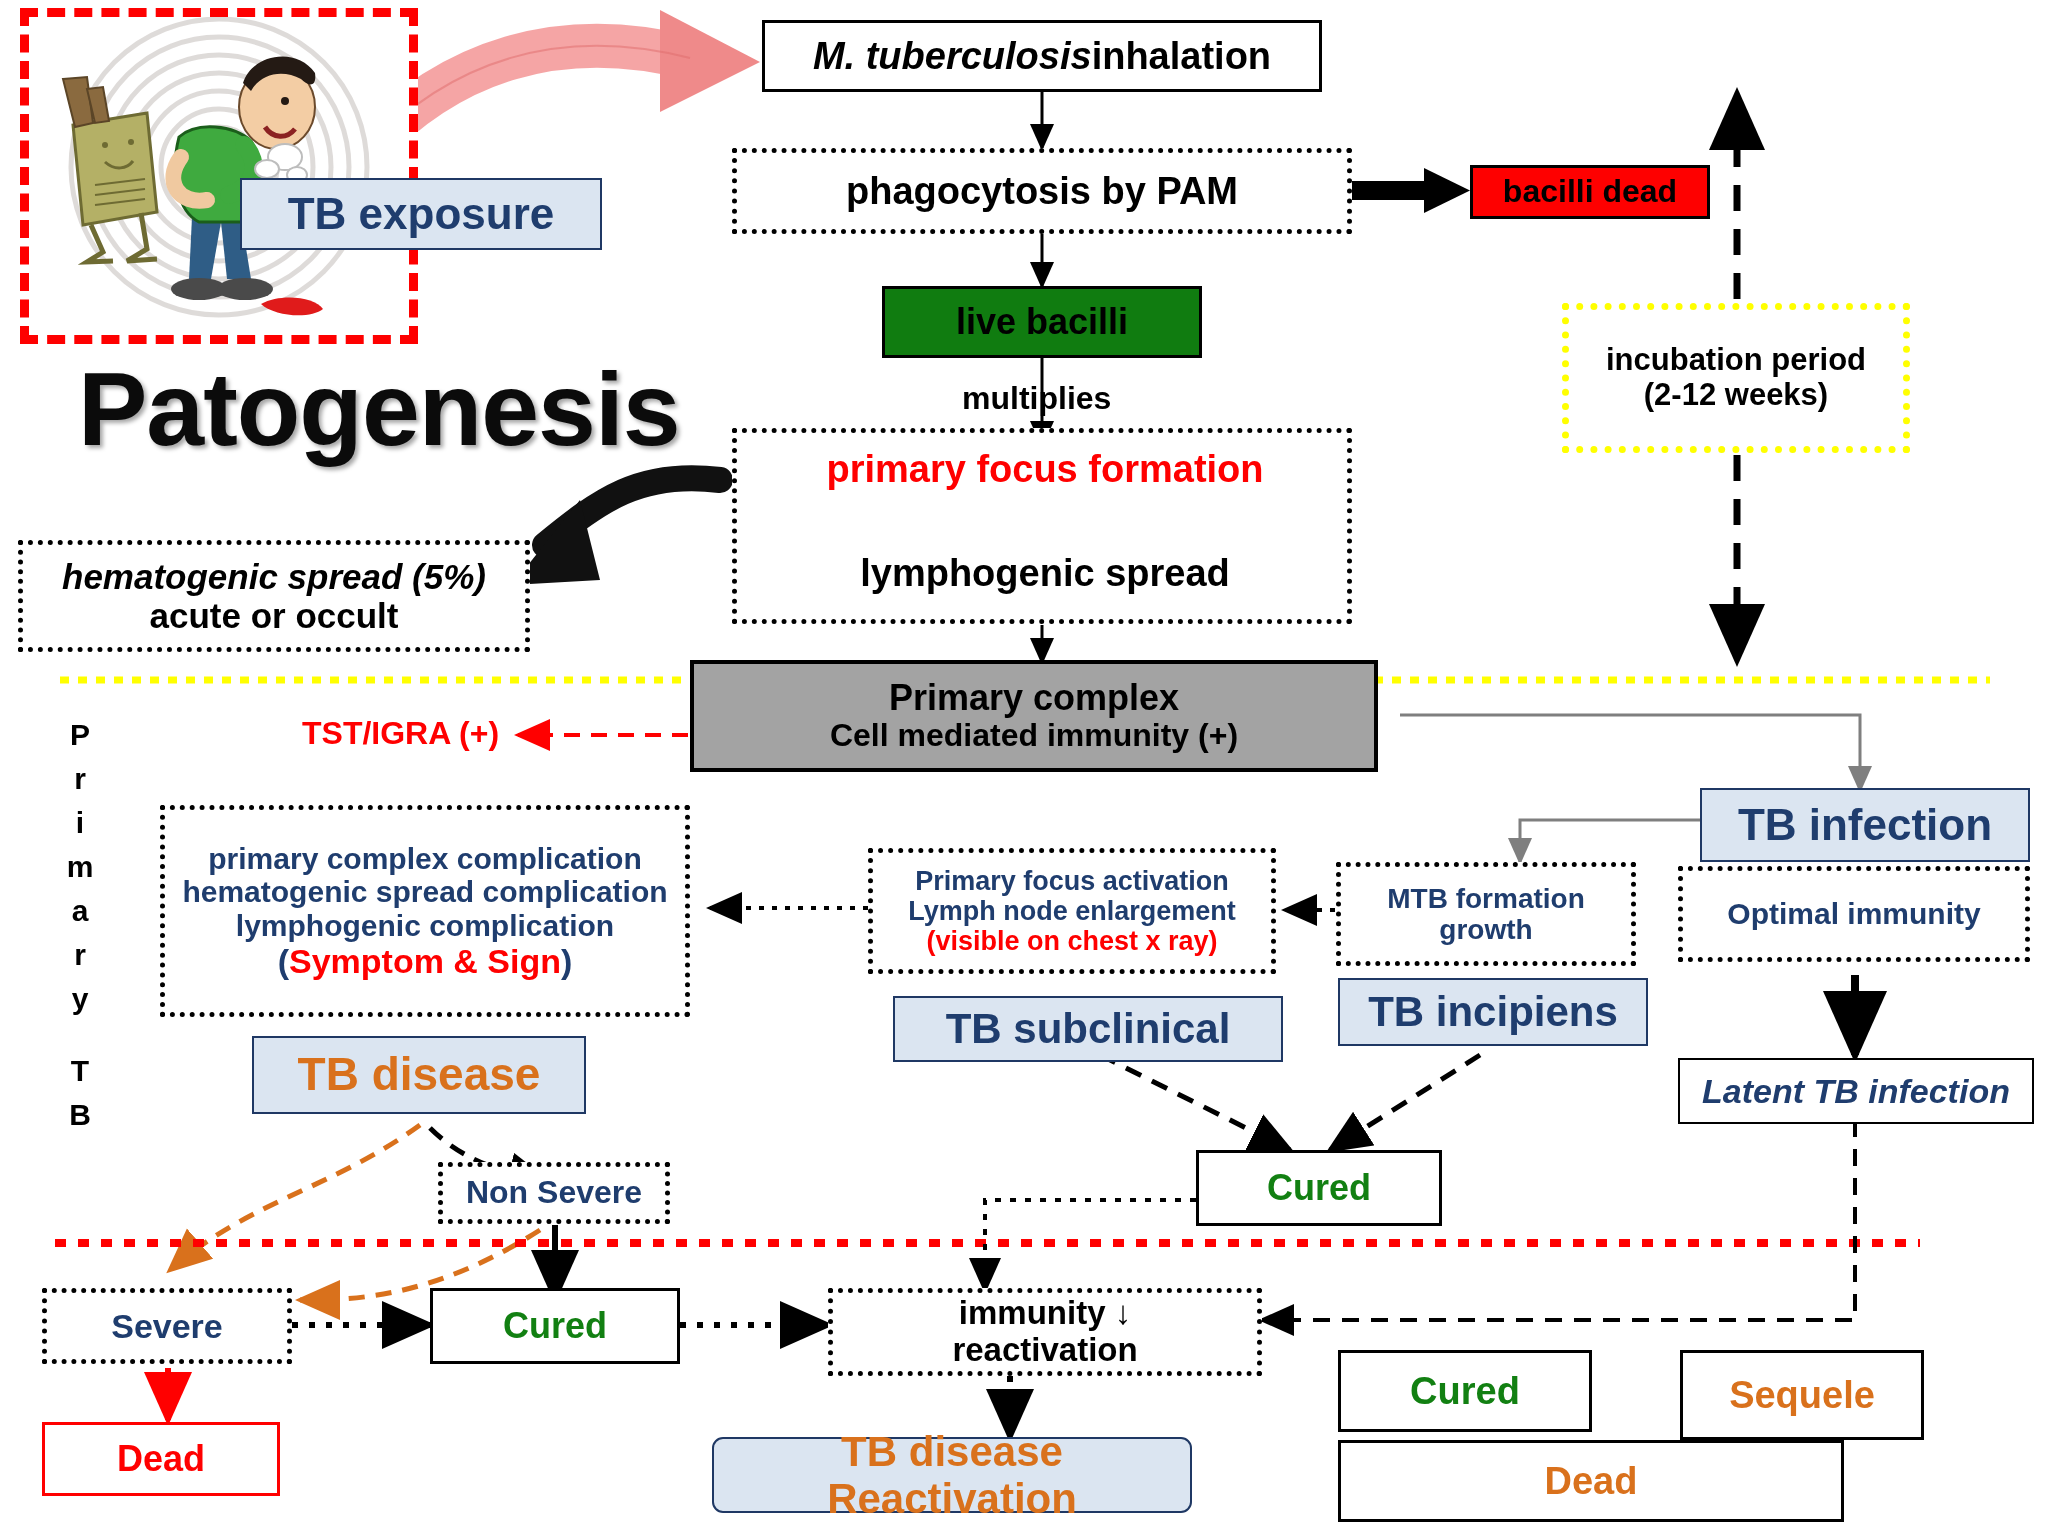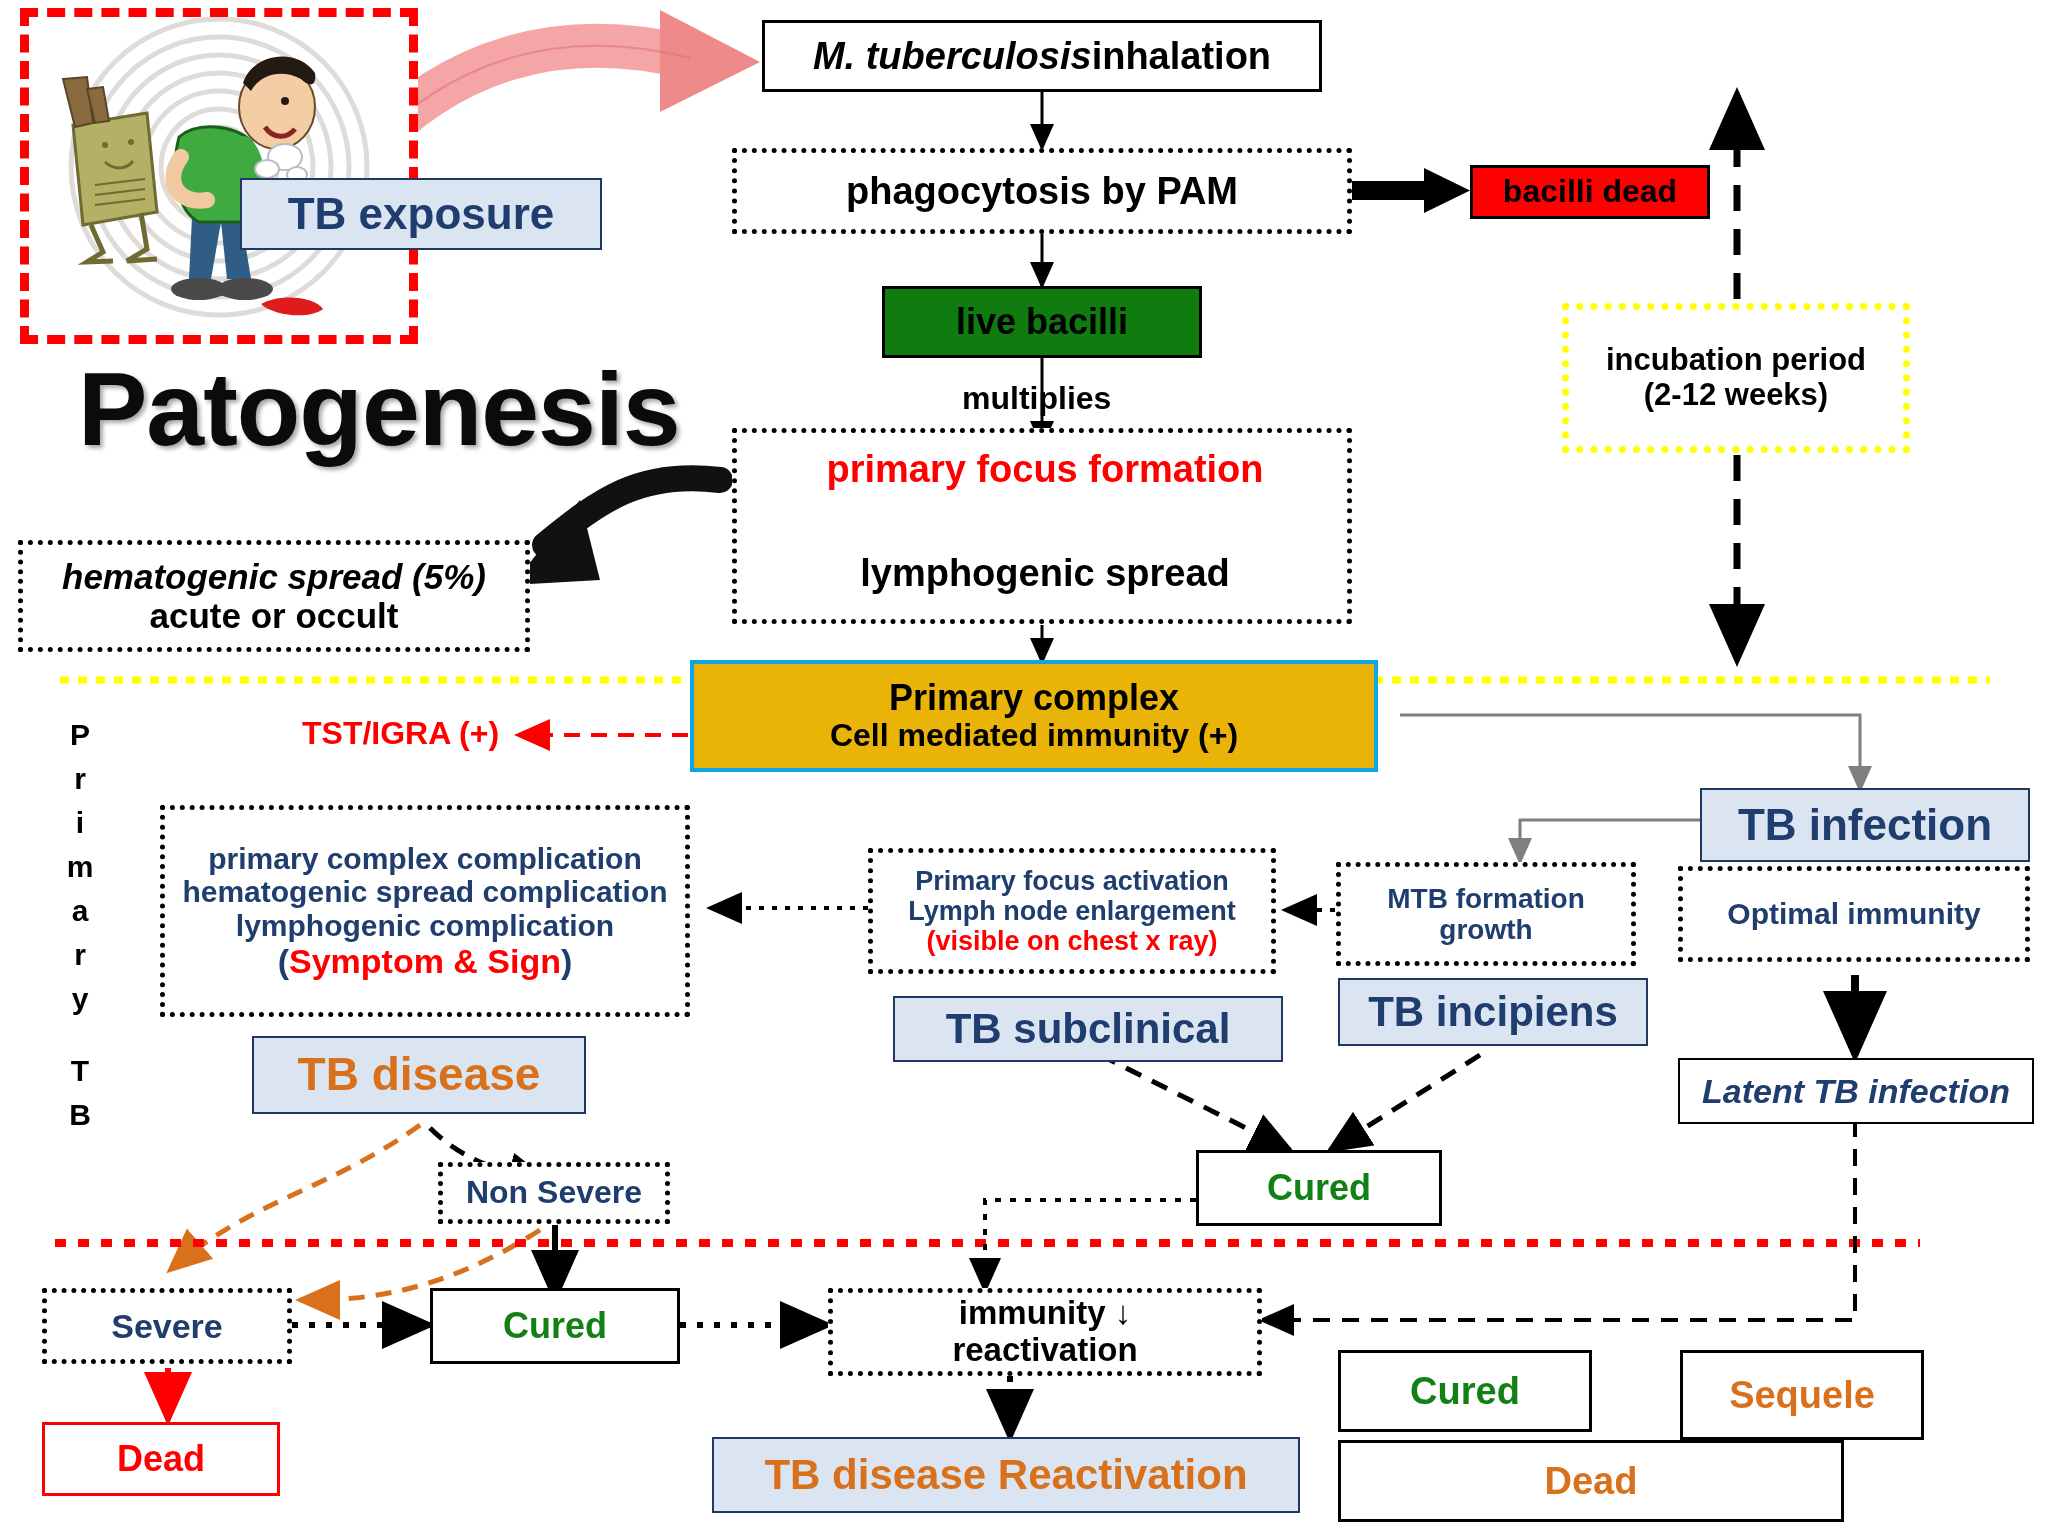--- a/index.html
+++ b/index.html
@@ -6,21 +6,21 @@
   body{
     width:2048px;height:1536px;background:#ffffff;
     font-family:"Liberation Sans", sans-serif;
     position:relative;overflow:hidden;
   }
   #stage{position:absolute;left:0;top:0;width:2048px;height:1536px;}
   .node{position:absolute;box-sizing:border-box;display:flex;align-items:center;justify-content:center;text-align:center;line-height:1.12;}
   .solid{border:3px solid #000;background:#fff;}
   .dotted{border:5px dotted #000;background:#fff;}
   .bluebox{background:#dbe5f1;border:2px solid #1f3864;}
-  .grayfill{background:#eab308;border:4px solid #0ea5e9;}
+  .grayfill{background:#a3a3a3;border:4px solid #000000;}
   .greenfill{background:#107c10;border:3px solid #000;color:#000;}
   .redfill{background:#fe0000;border:3px solid #000;color:#000;}
   .redline{border:3px solid #ff0000;background:#fff;}
   .navy{color:#1f3d6e;}
   .red{color:#ff0000;}
   .green{color:#128012;}
   .orange{color:#d9711c;}
   .bold{font-weight:bold;}
   .ital{font-style:italic;}
   svg.links{position:absolute;left:0;top:0;width:2048px;height:1536px;pointer-events:none;}
@@ -315,21 +315,21 @@
 
   <div class="node redline bold red" style="left:42px;top:1422px;width:238px;height:74px;font-size:36px;">
     <span>Dead</span>
   </div>
 
   <div class="node dotted bold" style="left:828px;top:1288px;width:434px;height:88px;flex-direction:column;font-size:33px;">
     <span>immunity ↓</span>
     <span>reactivation</span>
   </div>
 
-  <div class="node bluebox bold orange" style="left:712px;top:1437px;width:588px;height:76px;font-size:42px;">
+  <div class="node bluebox bold orange" style="left:712px;top:1437px;width:480px;height:76px;font-size:42px;border-radius:11px;">
     <span>TB disease Reactivation</span>
   </div>
 
   <div class="node solid bold green" style="left:1338px;top:1350px;width:254px;height:82px;font-size:38px;">
     <span>Cured</span>
   </div>
   <div class="node solid bold orange" style="left:1680px;top:1350px;width:244px;height:90px;font-size:38px;">
     <span>Sequele</span>
   </div>
   <div class="node solid bold orange" style="left:1338px;top:1440px;width:506px;height:82px;font-size:38px;">

